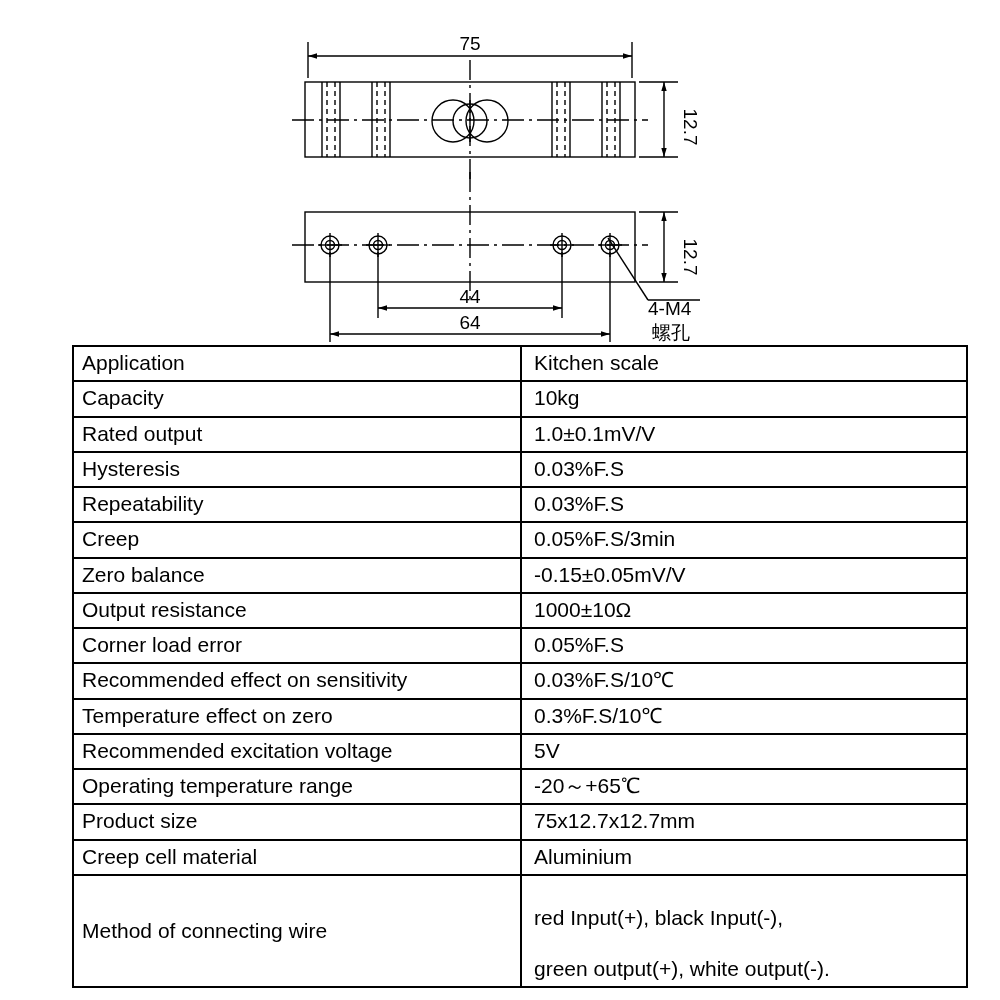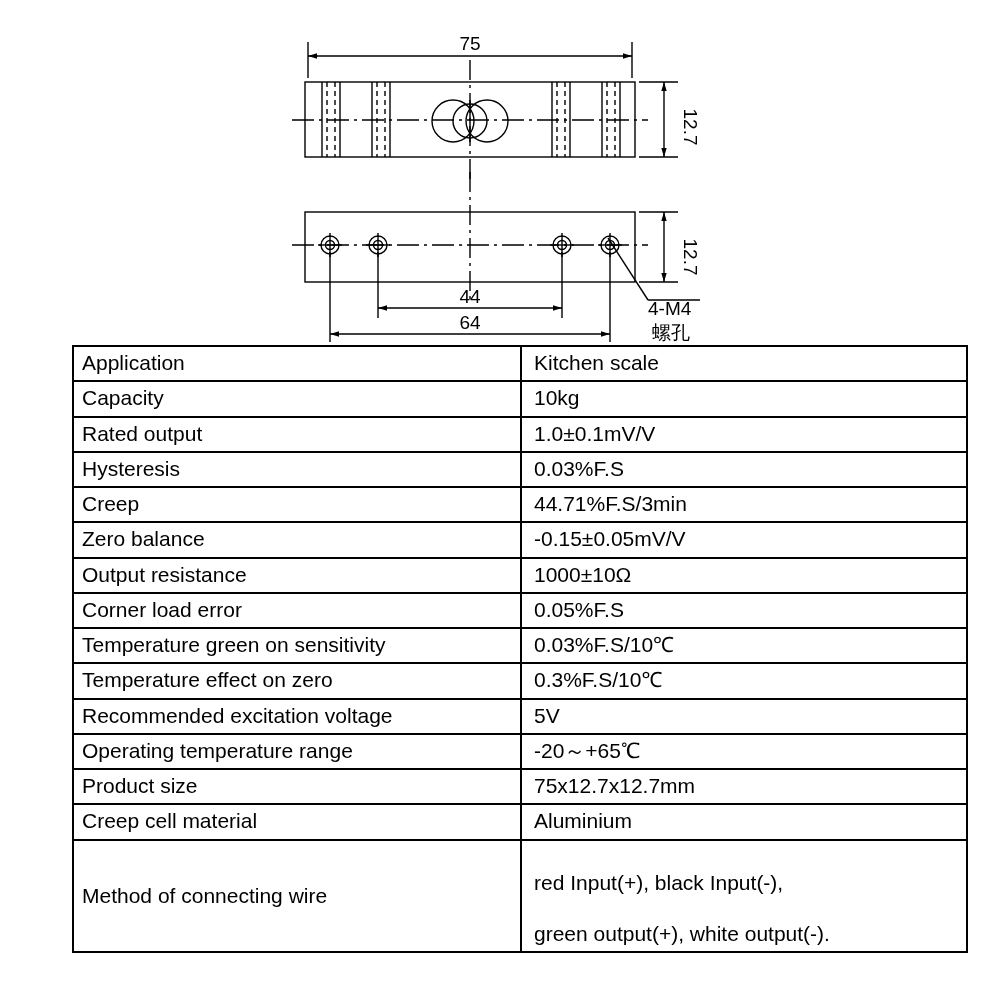--- a/index.html
+++ b/index.html
@@ -194,37 +194,41 @@
       </tr>
       <tr>
         <td class="label">Rated output</td>
         <td class="value">1.0±0.1mV/V</td>
       </tr>
       <tr>
         <td class="label">Hysteresis</td>
         <td class="value">0.03%F.S</td>
       </tr>
       <tr>
+        <td class="label">Repeatability</td>
+        <td class="value">0.03%F.S</td>
+      </tr>
+      <tr>
         <td class="label">Creep</td>
-        <td class="value">44.71%F.S/3min</td>
+        <td class="value">0.05%F.S/3min</td>
       </tr>
       <tr>
         <td class="label">Zero balance</td>
         <td class="value">-0.15±0.05mV/V</td>
       </tr>
       <tr>
         <td class="label">Output resistance</td>
         <td class="value">1000±10Ω</td>
       </tr>
       <tr>
         <td class="label">Corner load error</td>
         <td class="value">0.05%F.S</td>
       </tr>
       <tr>
-        <td class="label">Temperature green on sensitivity</td>
+        <td class="label">Recommended effect on sensitivity</td>
         <td class="value">0.03%F.S/10℃</td>
       </tr>
       <tr>
         <td class="label">Temperature effect on zero</td>
         <td class="value">0.3%F.S/10℃</td>
       </tr>
       <tr>
         <td class="label">Recommended excitation voltage</td>
         <td class="value">5V</td>
       </tr>

